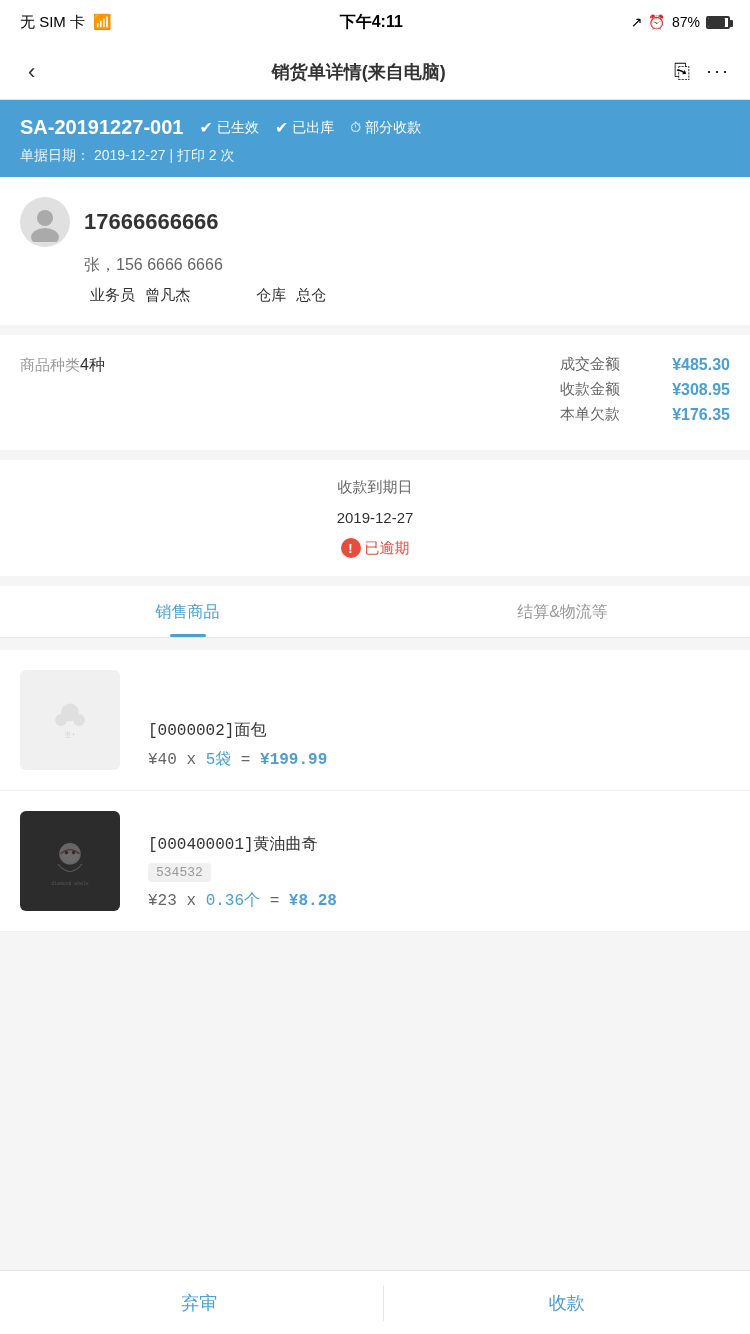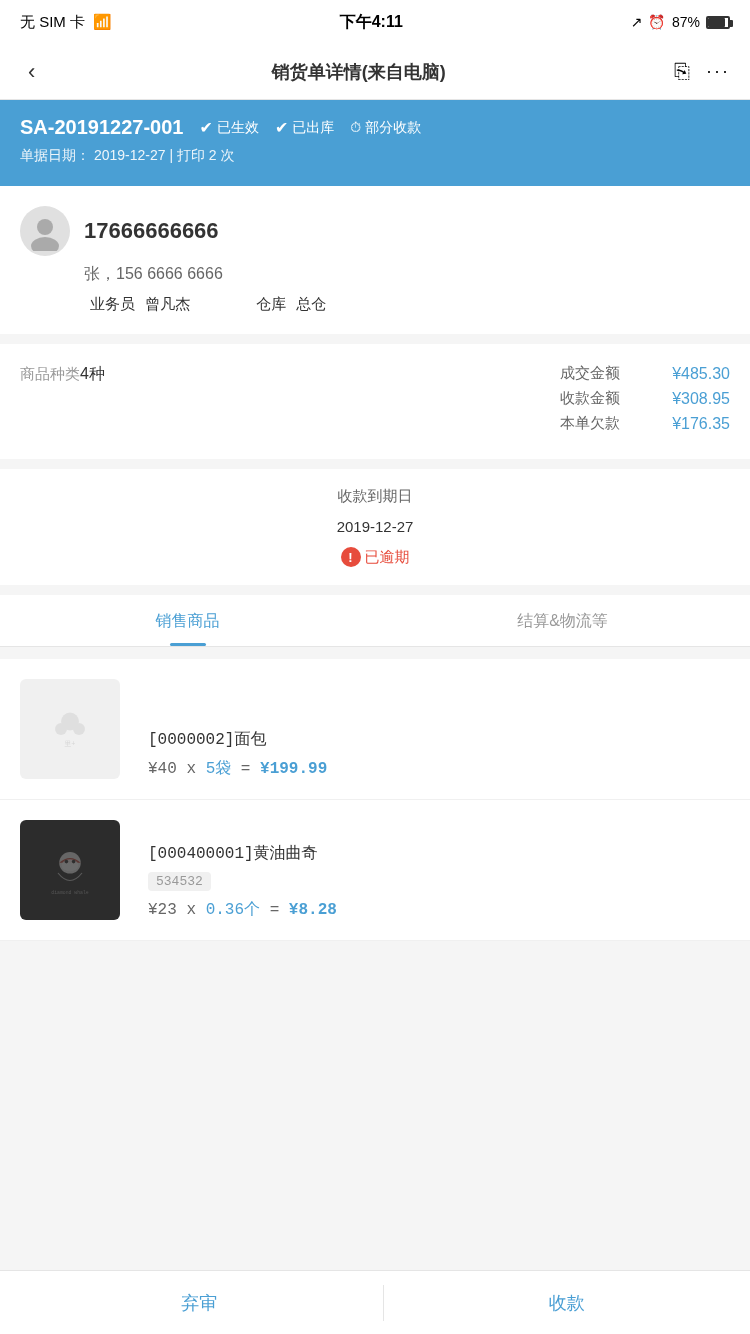--- a/index.html
+++ b/index.html
@@ -47,21 +47,21 @@
     .nav-title {
       font-size: 18px;
       font-weight: 600;
       color: #333;
     }
     .nav-right { display: flex; align-items: center; gap: 16px; }
 
     
     .header-banner {
       background: #4A9FD4;
-      padding: 16px 20px 21px;
+      padding: 16px 20px 12px;
     }
     .banner-row1 {
       display: flex;
       align-items: center;
       gap: 16px;
       margin-bottom: 8px;
     }
     .order-id {
       font-size: 20px;
       font-weight: 700;
@@ -142,21 +142,21 @@
     .summary-value { font-size: 16px; color: #333; font-weight: 500; }
     .summary-right { text-align: right; }
     .summary-row {
       display: flex;
       justify-content: flex-end;
       align-items: center;
       gap: 20px;
       margin-bottom: 6px;
     }
     .summary-row-label { font-size: 15px; color: #666; }
-    .summary-row-value { font-size: 16px; color: #4A9FD4; font-weight: 400; min-width: 90px; text-align: right; }
+    .summary-row-value { font-size: 16px; color: #4A9FD4; font-weight: 700; min-width: 90px; text-align: right; }
 
     
     .due-section {
       background: #fff;
       padding: 18px 20px;
       margin-bottom: 10px;
       display: flex;
       align-items: center;
       gap: 12px;
       font-size: 15px;

